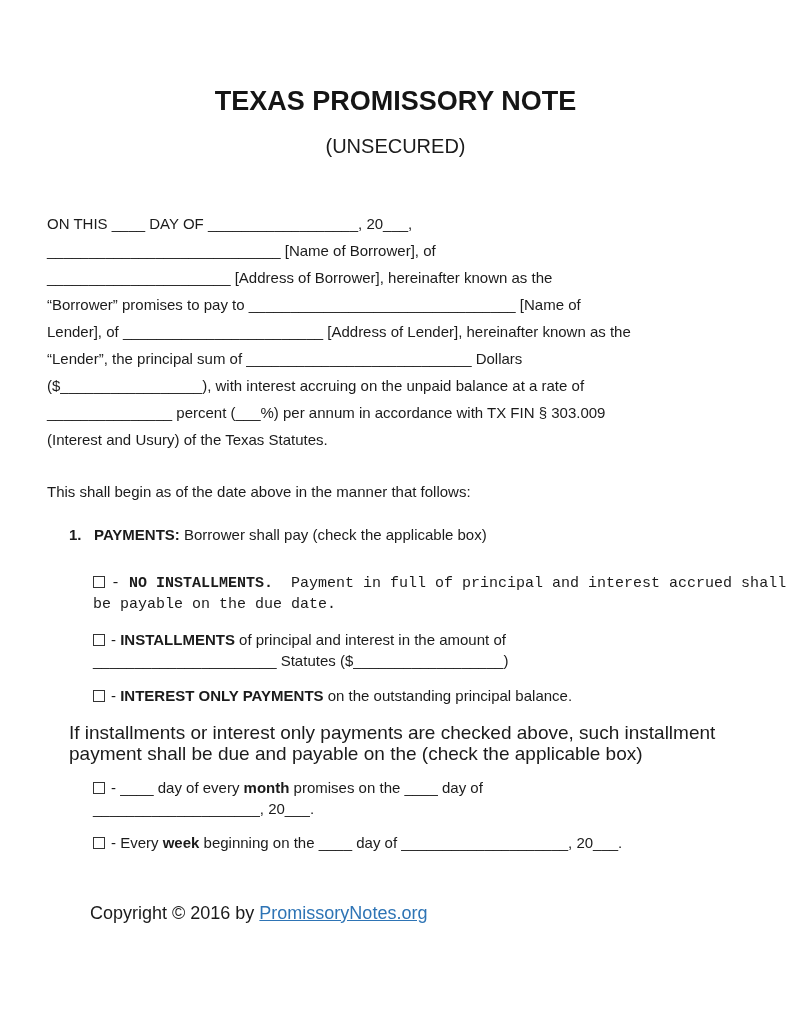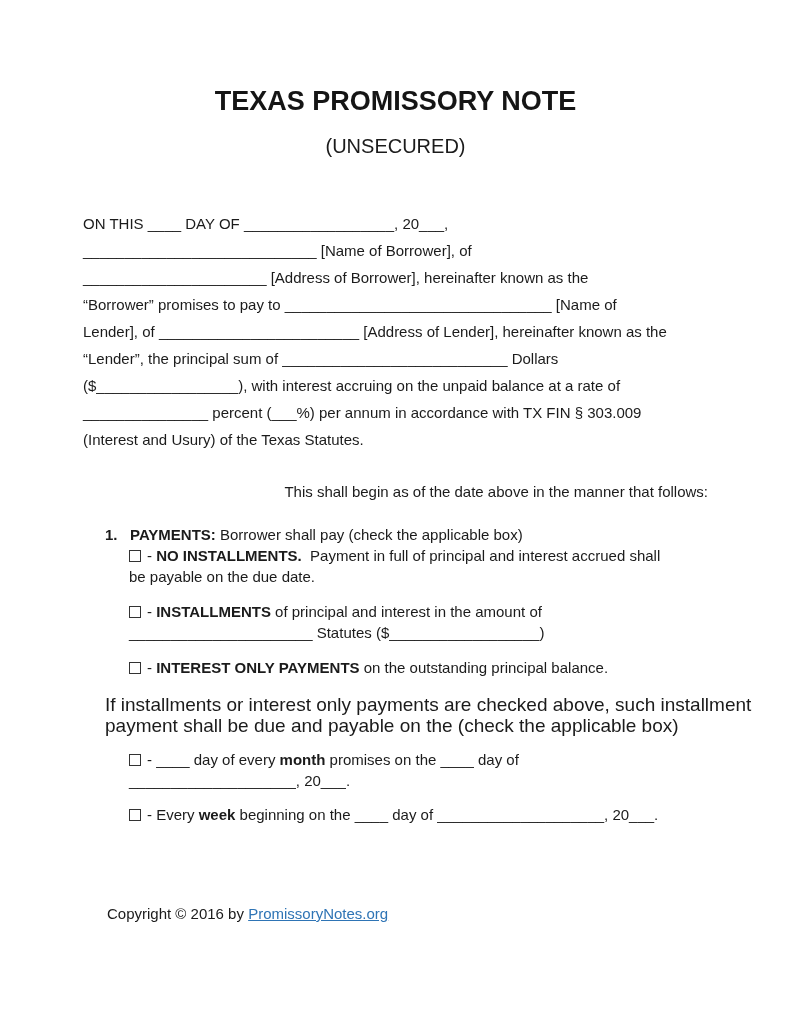--- a/index.html
+++ b/index.html
@@ -5,62 +5,62 @@
   html, body { margin: 0; padding: 0; background: #ffffff; }
   .page {
     position: relative;
     width: 791px;
     height: 1024px;
     margin: 0 auto;
     background: #ffffff;
     font-family: "Liberation Sans", "DejaVu Sans", sans-serif;
     color: #1b1b1b;
     box-sizing: border-box;
-    padding: 0 83px;
+    padding: 0 47px;
     overflow: hidden;
   }
   .title {
     margin-top: 0;
     padding-top: 86px;
     text-align: center;
     font-size: 27px;
     font-weight: bold;
     line-height: 30px;
     color: #151515;
   }
   .subtitle {
     text-align: center;
     font-size: 20px;
     line-height: 24px;
     margin-top: 18px;
     color: #1b1b1b;
   }
   .intro { margin-top: 52px; font-size: 15px; }
   .intro .line { line-height: 27px; white-space: pre; }
-  .begin-para { margin-top: 28px; font-size: 15px; line-height: 21px; white-space: pre; text-align: right; }
+  .begin-para { margin-top: 28px; font-size: 15px; line-height: 21px; white-space: pre; }
   .payments-heading {
     margin-top: 22px;
     margin-left: 22px;
     font-size: 15px;
     line-height: 21px;
     white-space: pre;
   }
   .payments-heading .num {
     display: inline-block;
     width: 25px;
     font-weight: bold;
   }
   .bold { font-weight: bold; }
   .checkbox-item {
     margin-left: 46px;
     font-size: 15px;
     line-height: 21px;
   }
   .checkbox-item .line { white-space: pre; }
-  .mt17 { margin-top: 0; }
+  .mt17 { margin-top: 28px; font-family: Liberation Mono, monospace; }
   .mt14 { margin-top: 14px; }
   .mt13 { margin-top: 13px; }
   .note-para {
     margin-top: 16px;
     margin-left: 22px;
     font-size: 19px;
     line-height: 21px;
   }
   .note-para .line { white-space: pre; }
   .cb {
@@ -69,22 +69,22 @@
     height: 10px;
     border: 1px solid #333333;
     margin-right: 6px;
     vertical-align: -1px;
     background: #ffffff;
     cursor: pointer;
   }
   .footer {
     position: absolute;
     top: 903px;
-    left: 107px;
-    font-size: 15px;
+    left: 90px;
+    font-size: 18px;
     line-height: 21px;
     white-space: pre;
   }
   .footer a {
     color: #2e74b5;
     text-decoration: underline;
     cursor: pointer;
   }
 </style>
 </head>

